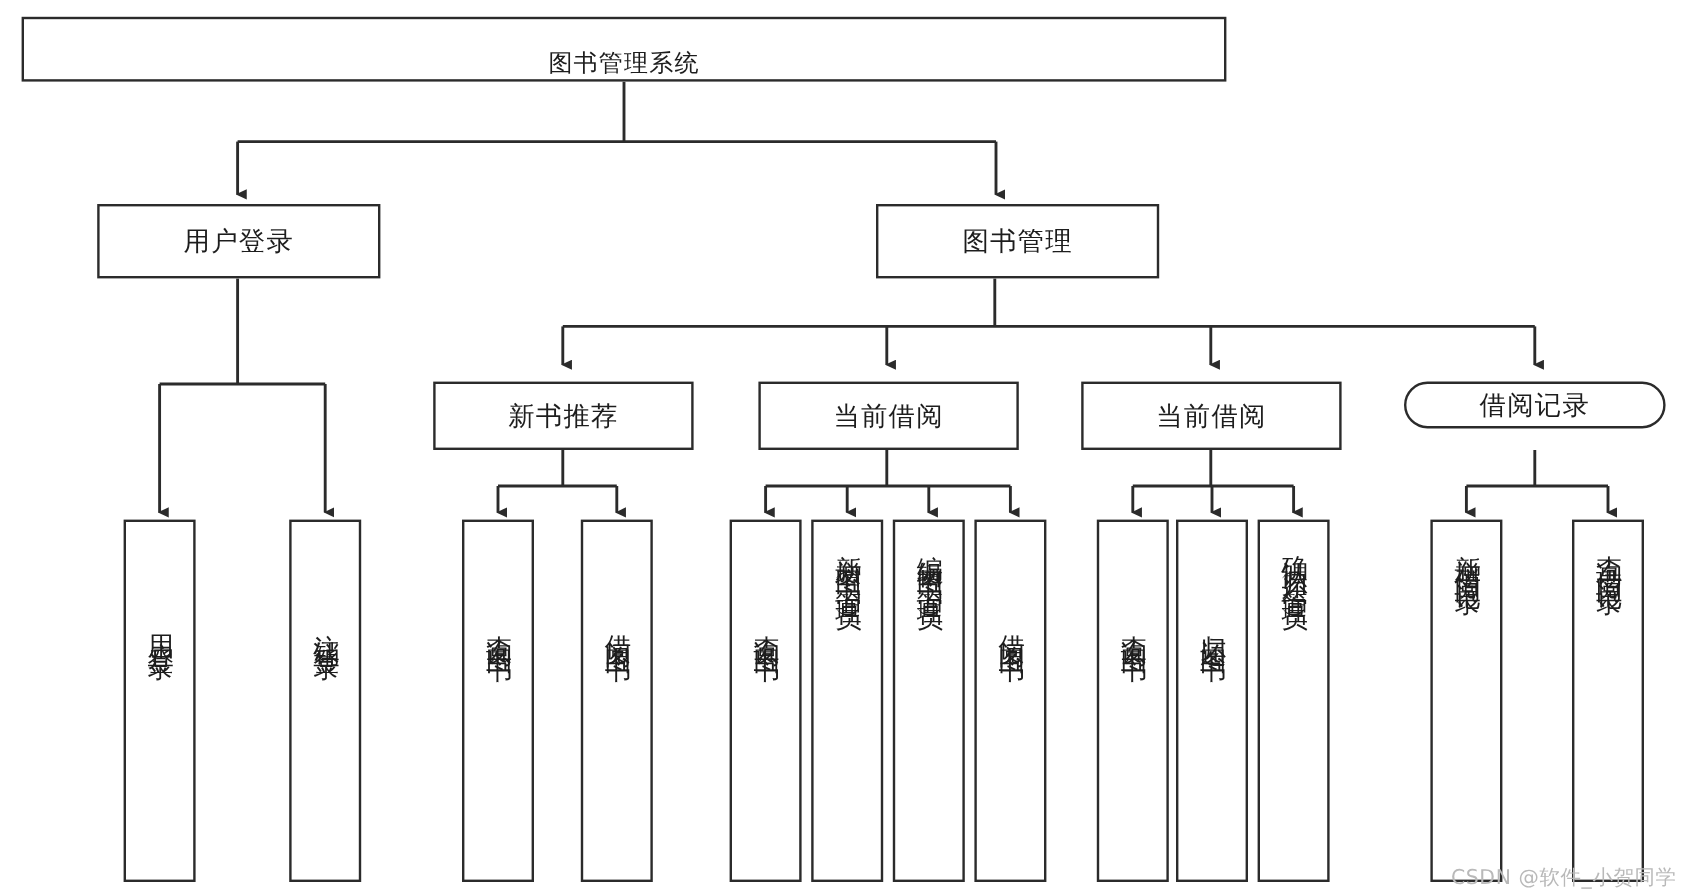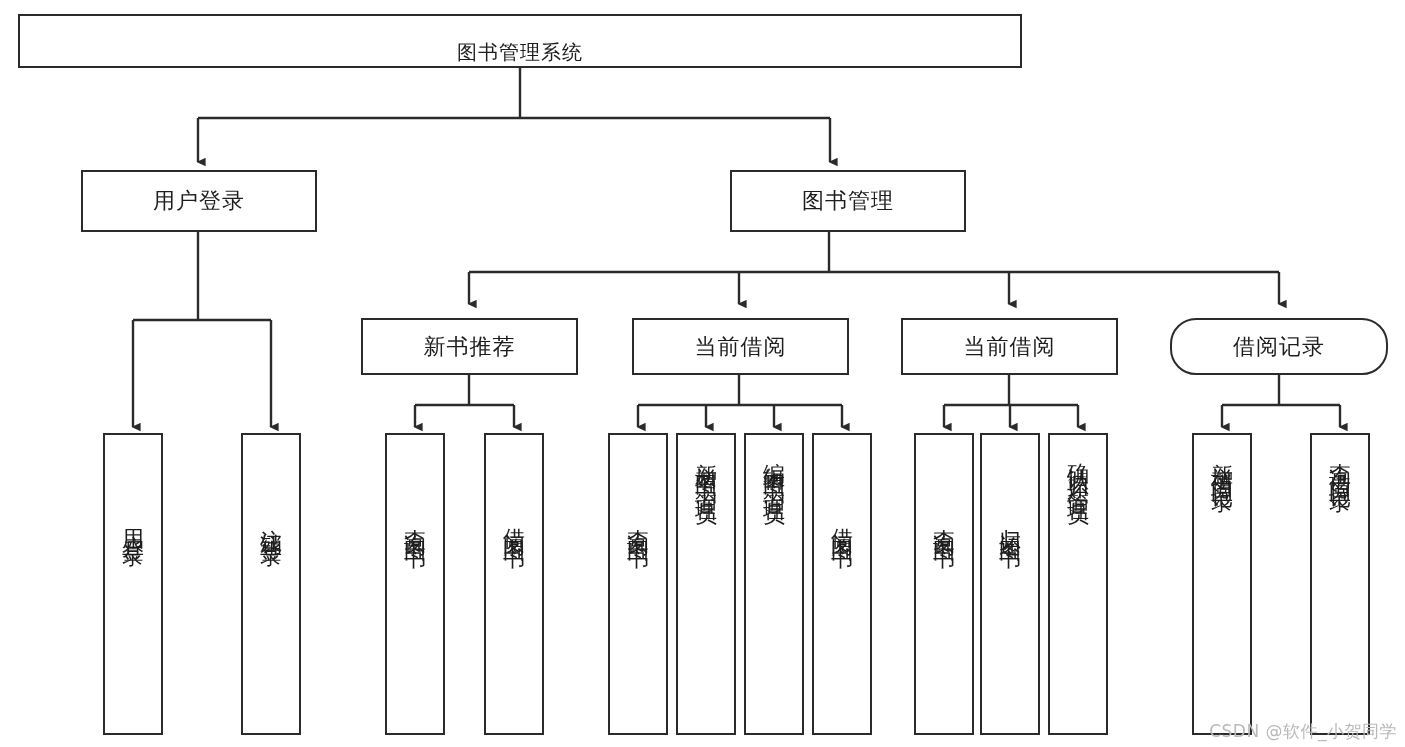--- a/index.html
+++ b/index.html
@@ -156,21 +156,21 @@
   </div>
 
   <div class="node level-3" style="left:632px; top:318px; width:217px; height:57px;">
     <span>当前借阅</span>
   </div>
 
   <div class="node level-3" style="left:901px; top:318px; width:217px; height:57px;">
     <span>当前借阅</span>
   </div>
 
-  <div class="node level-3" style="left:1170px; top:318px; width:218px; height:57px;border-radius:26px;">
+  <div class="node level-3" style="left:1170px; top:318px; width:218px; height:39px;border-radius:26px;">
     <span>借阅记录</span>
   </div>
 
   <div class="node leaf mid" style="left:103px; top:433px; width:60px; height:302px;">
     <span class="vtext">用户登录</span>
   </div>
 
   <div class="node leaf mid" style="left:241px; top:433px; width:60px; height:302px;">
     <span class="vtext">注销登录</span>
   </div>

